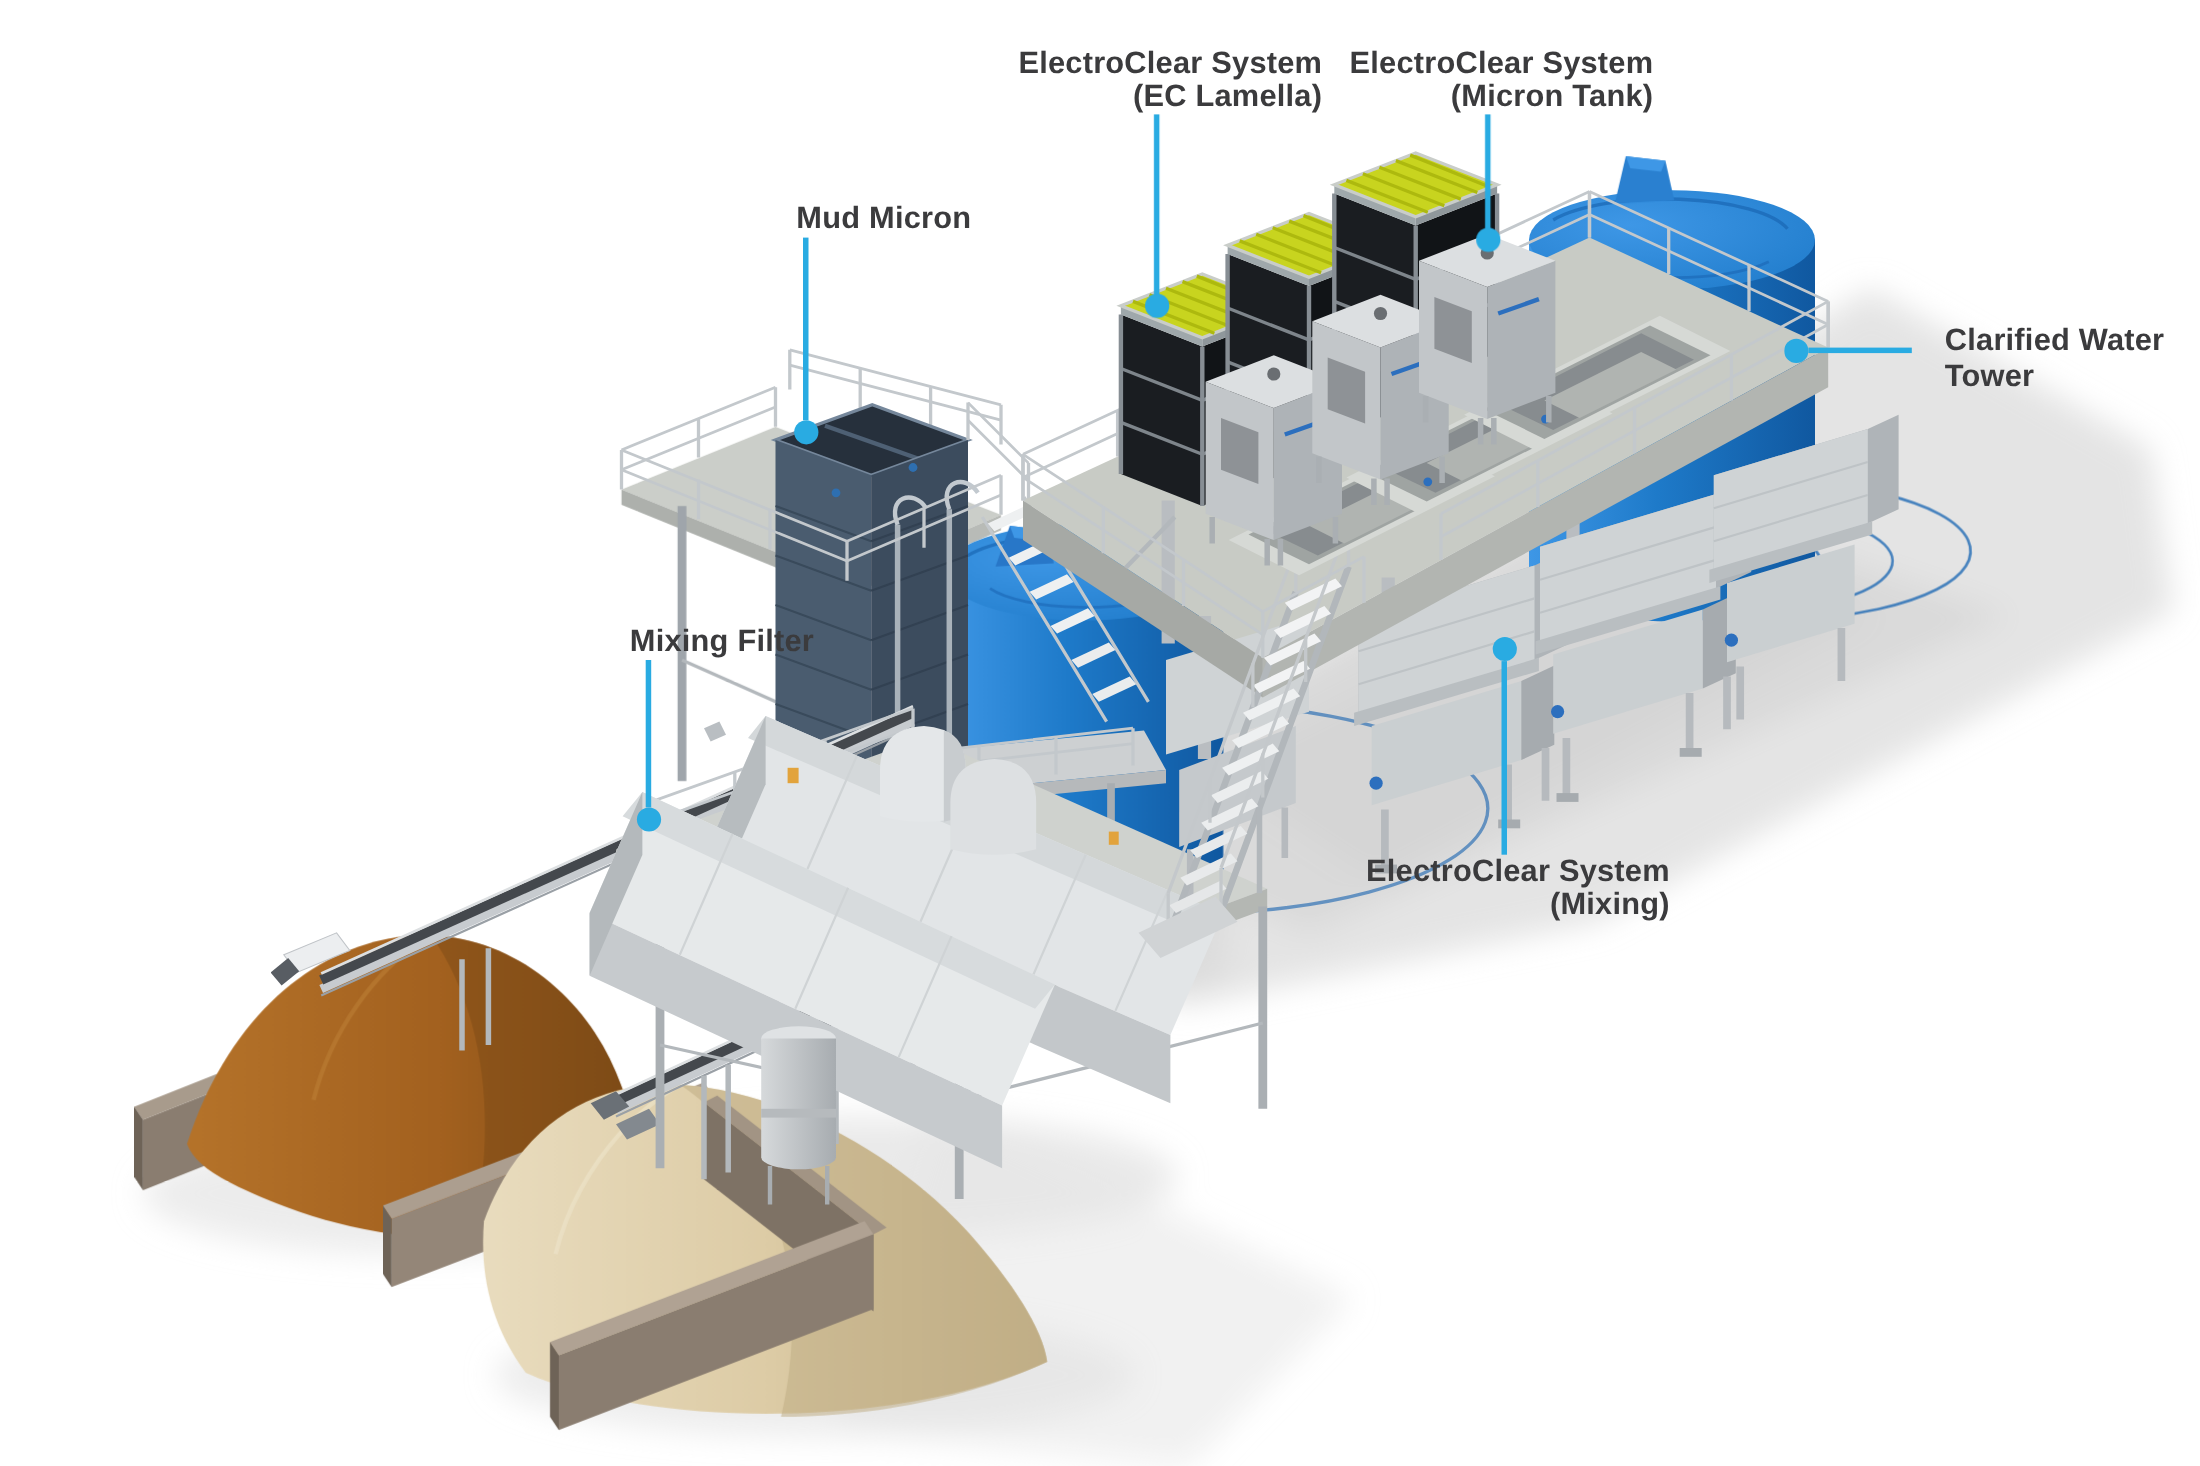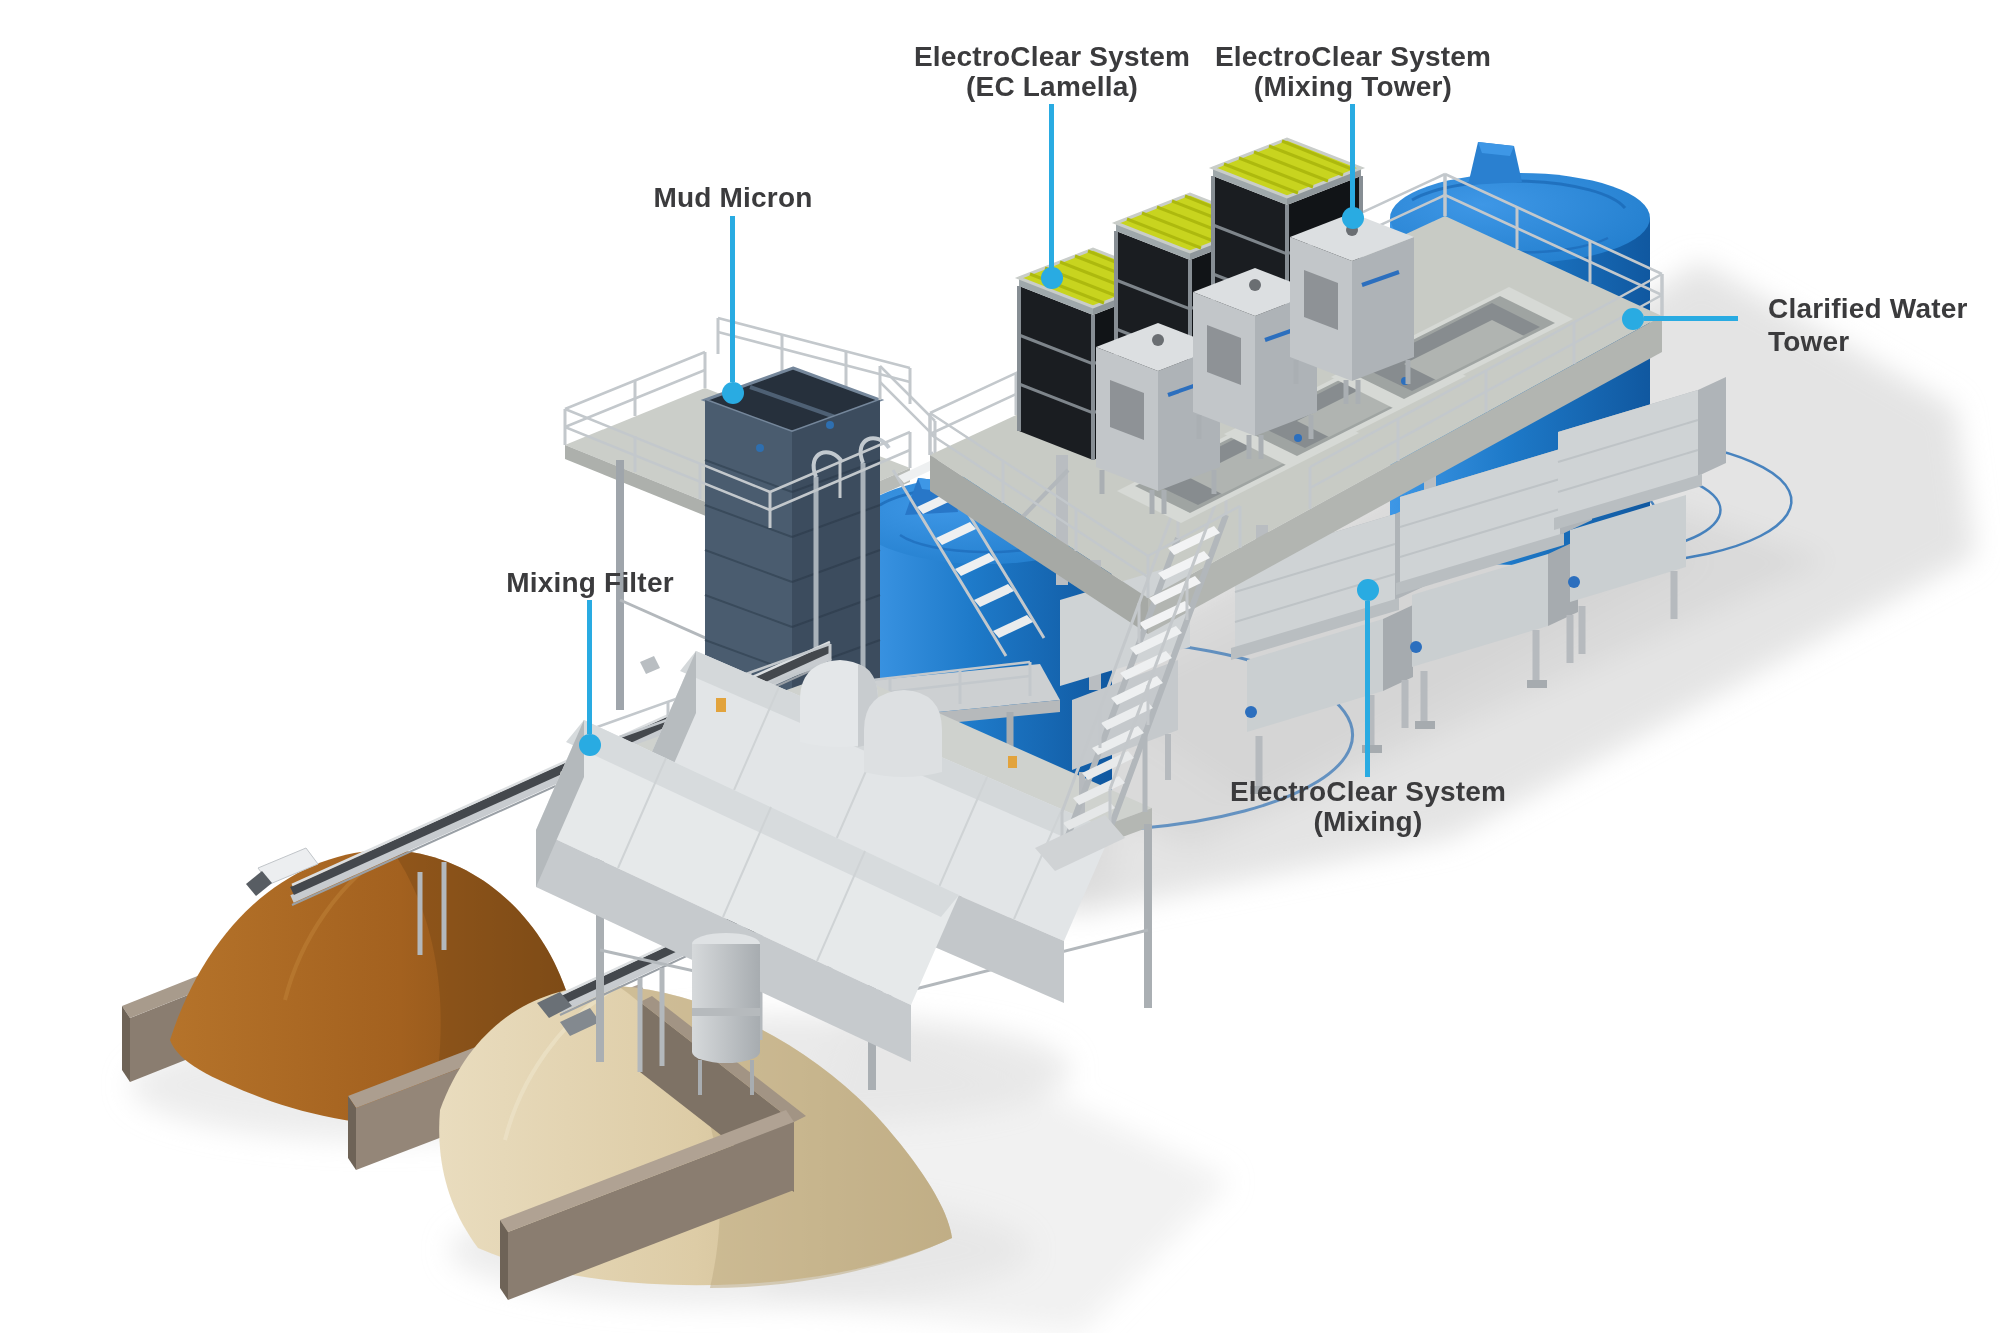--- a/index.html
+++ b/index.html
@@ -1,21 +1,21 @@
 <!DOCTYPE html>
 <html style="--accent: #29ABE2; --label-text: #3B3B3D; --background: #FFFFFF; --tank-blue: #1E7AC9; --tank-blue-light: #3E97E6; --tank-blue-dark: #1058A0; --ec-yellow: #C8D41F; --slate: #4A5C6F; --deck-gray: #C8CBC5; --steel-light: #D3D6D8; --pile-brown: #A3611F; --pile-sand: #DDCCA6; --wall-taupe: #8A7D70;"><head>
 <meta charset="utf-8">
 <style>
   html,body{margin:0;padding:0;background:#fff;}
   #stage{position:relative;width:2000px;height:1333px;overflow:hidden;
          background:var(--background,#ffffff);
          font-family:"Liberation Sans",sans-serif;}
   #art{position:absolute;left:0;top:0;}
   .lbl{position:absolute;font-weight:700;font-size:28px;line-height:30px;
-       color:var(--label-text,#3B3B3D);text-align:center;letter-spacing:.2px;white-space:nowrap;}
+       color:var(--label-text,#3B3B3D);text-align:right;letter-spacing:.2px;white-space:nowrap;}
   .lbl.left{text-align:left;line-height:33px;}
   .lead{position:absolute;width:5px;background:var(--accent,#29ABE2);}
   .lead.h{width:auto;height:5px;}
   .dot{position:absolute;width:22px;height:22px;border-radius:50%;background:var(--accent,#29ABE2);}
 </style>
 </head>
 <body>
 
 <div id="stage">
 
@@ -427,21 +427,21 @@
   <div class="dot" style="left:1041px;top:267px;"></div>
   <div class="lbl" style="left:902px;top:42px;width:300px;">
     <div>ElectroClear System</div>
     <div>(EC Lamella)</div>
   </div>
 
   <div class="lead" style="left:1350px;top:104px;height:104px;"></div>
   <div class="dot" style="left:1342px;top:207px;"></div>
   <div class="lbl" style="left:1203px;top:42px;width:300px;">
     <div>ElectroClear System</div>
-    <div>(Mixing Tower)</div>
+    <div>(Micron Tank)</div>
   </div>
 
   <div class="lead h" style="left:1644px;top:316px;width:94px;"></div>
   <div class="dot" style="left:1622px;top:308px;"></div>
   <div class="lbl left" style="left:1740px;top:292px;width:260px;margin-left:28px;">
     <div>Clarified Water</div>
     <div>Tower</div>
   </div>
 
   <div class="lead" style="left:1365px;top:601px;height:176px;"></div>

